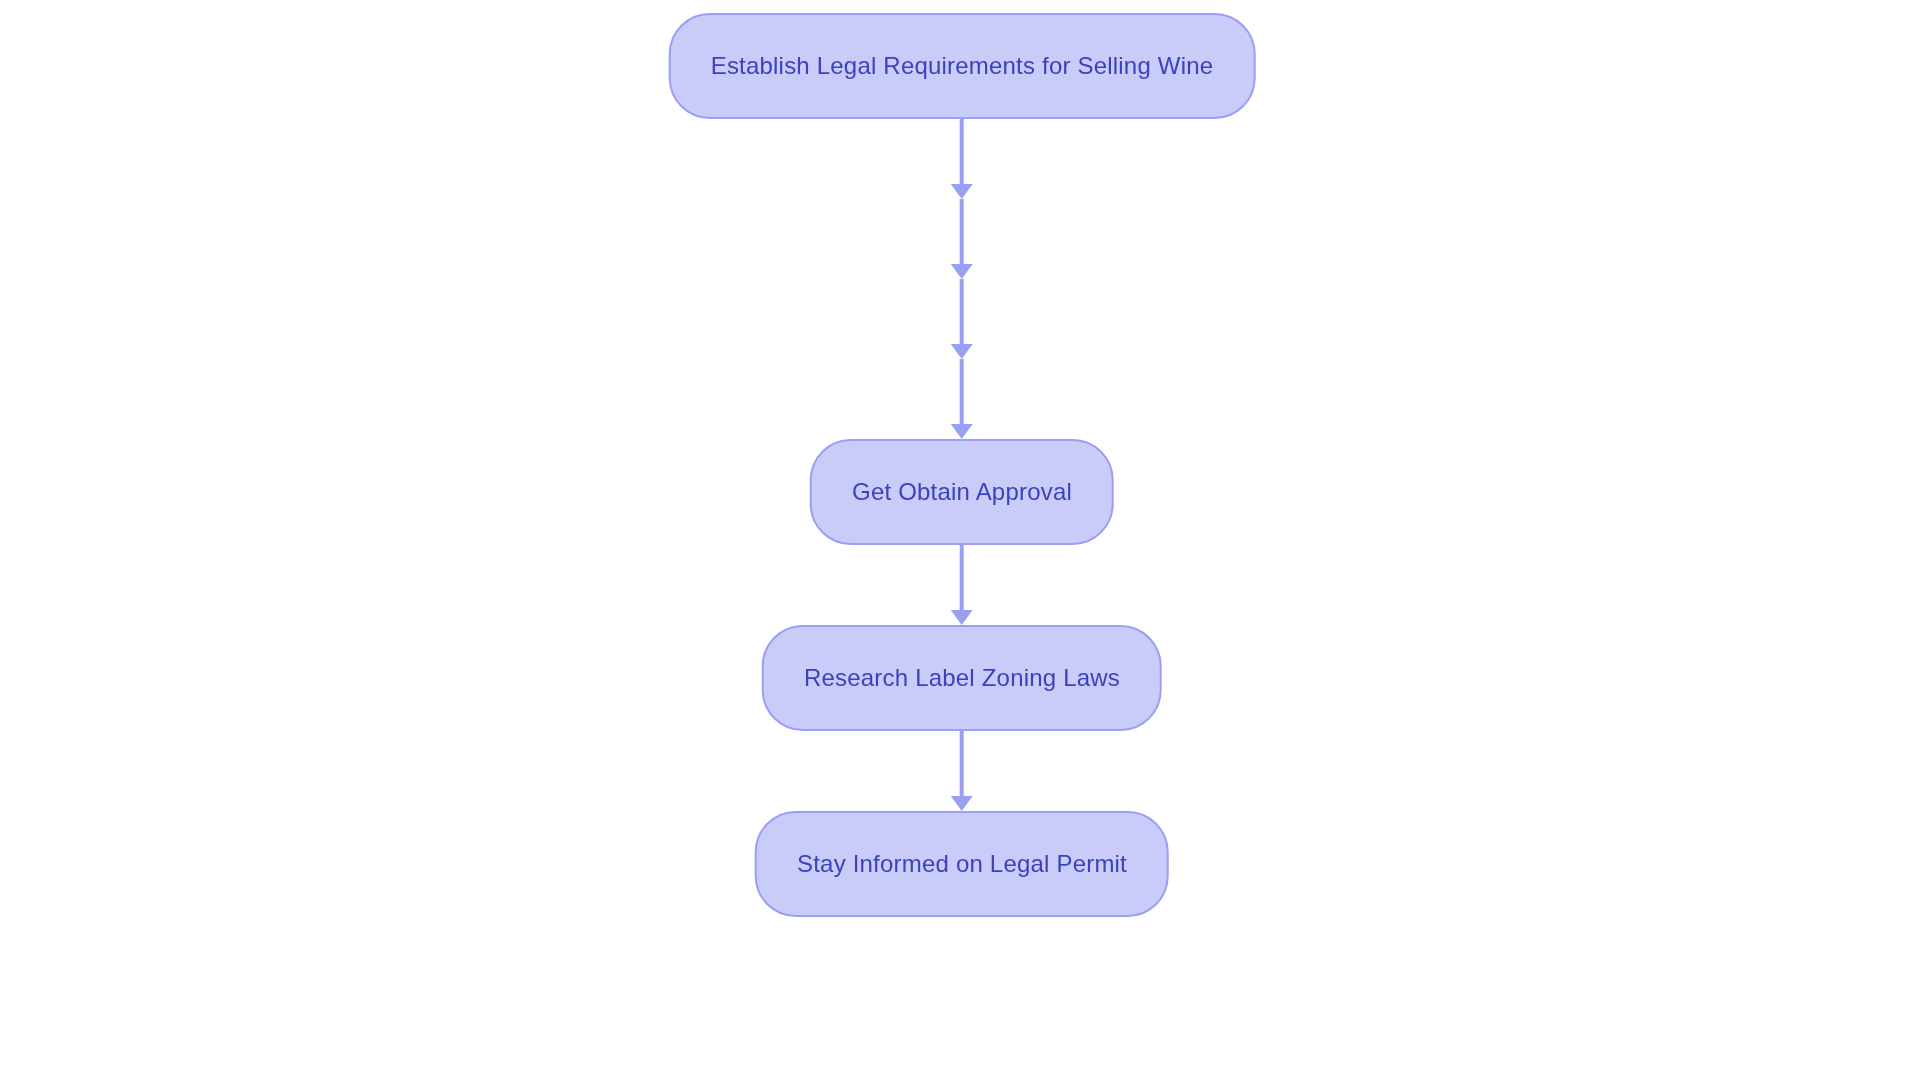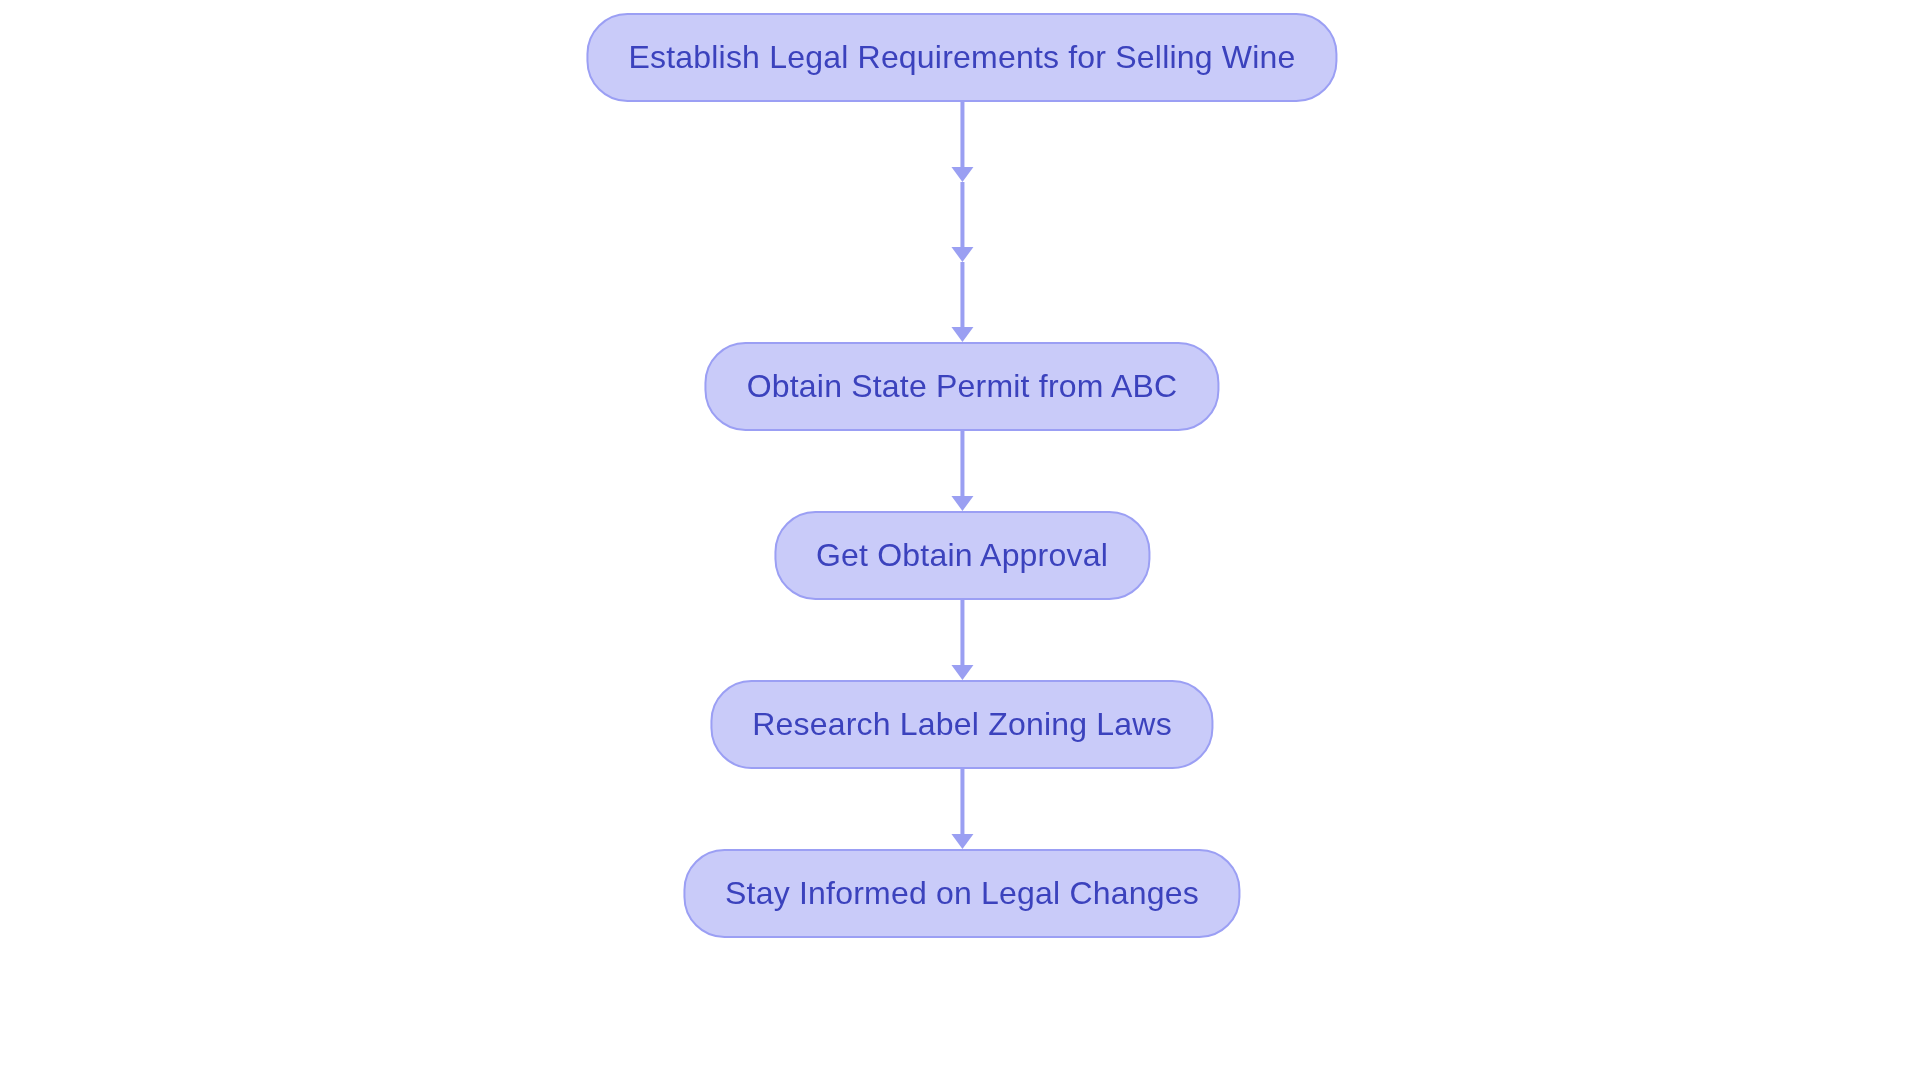--- a/index.html
+++ b/index.html
@@ -24,26 +24,26 @@
   .flow{
     position:absolute;
     left:962px;
     top:13px;
     transform:translateX(-50%);
     display:flex;
     flex-direction:column;
     align-items:center;
   }
   .node{
-    height:89px;
+    height:106px;
     border-radius:41px;
     background:var(--node-fill);
     border:2px solid var(--node-border);
     color:var(--node-text);
-    font-size:32px;
+    font-size:24px;
     letter-spacing:0.2px;
     display:flex;
     align-items:center;
     justify-content:center;
     padding:0 40px;
     white-space:nowrap;
   }
   .arrow{
     height:80px;
     display:flex;
@@ -80,37 +80,36 @@
       <div class="line"></div>
       <div class="head"></div>
     </div>
 
 
     <div class="arrow">
       <div class="line"></div>
       <div class="head"></div>
     </div>
 
-    <div class="node">Obtain State Permit from ABC</div>
 
     <div class="arrow">
       <div class="line"></div>
       <div class="head"></div>
     </div>
 
     <div class="node">Get Obtain Approval</div>
 
     <div class="arrow">
       <div class="line"></div>
       <div class="head"></div>
     </div>
 
     <div class="node">Research Label Zoning Laws</div>
 
     <div class="arrow">
       <div class="line"></div>
       <div class="head"></div>
     </div>
 
-    <div class="node">Stay Informed on Legal Changes</div>
+    <div class="node">Stay Informed on Legal Permit</div>
 
   </div>
 </div>
 
 </body></html>

